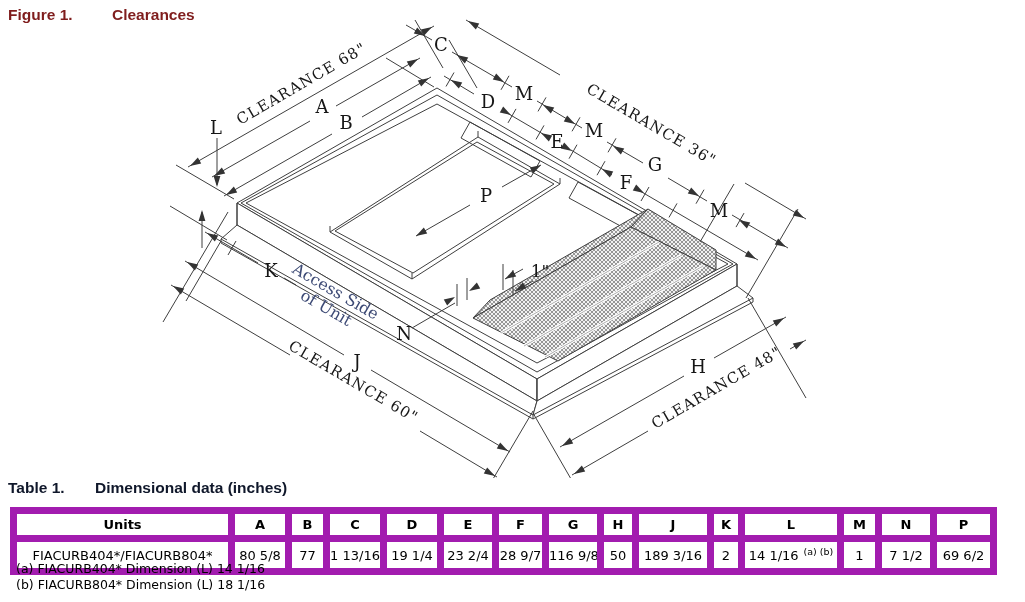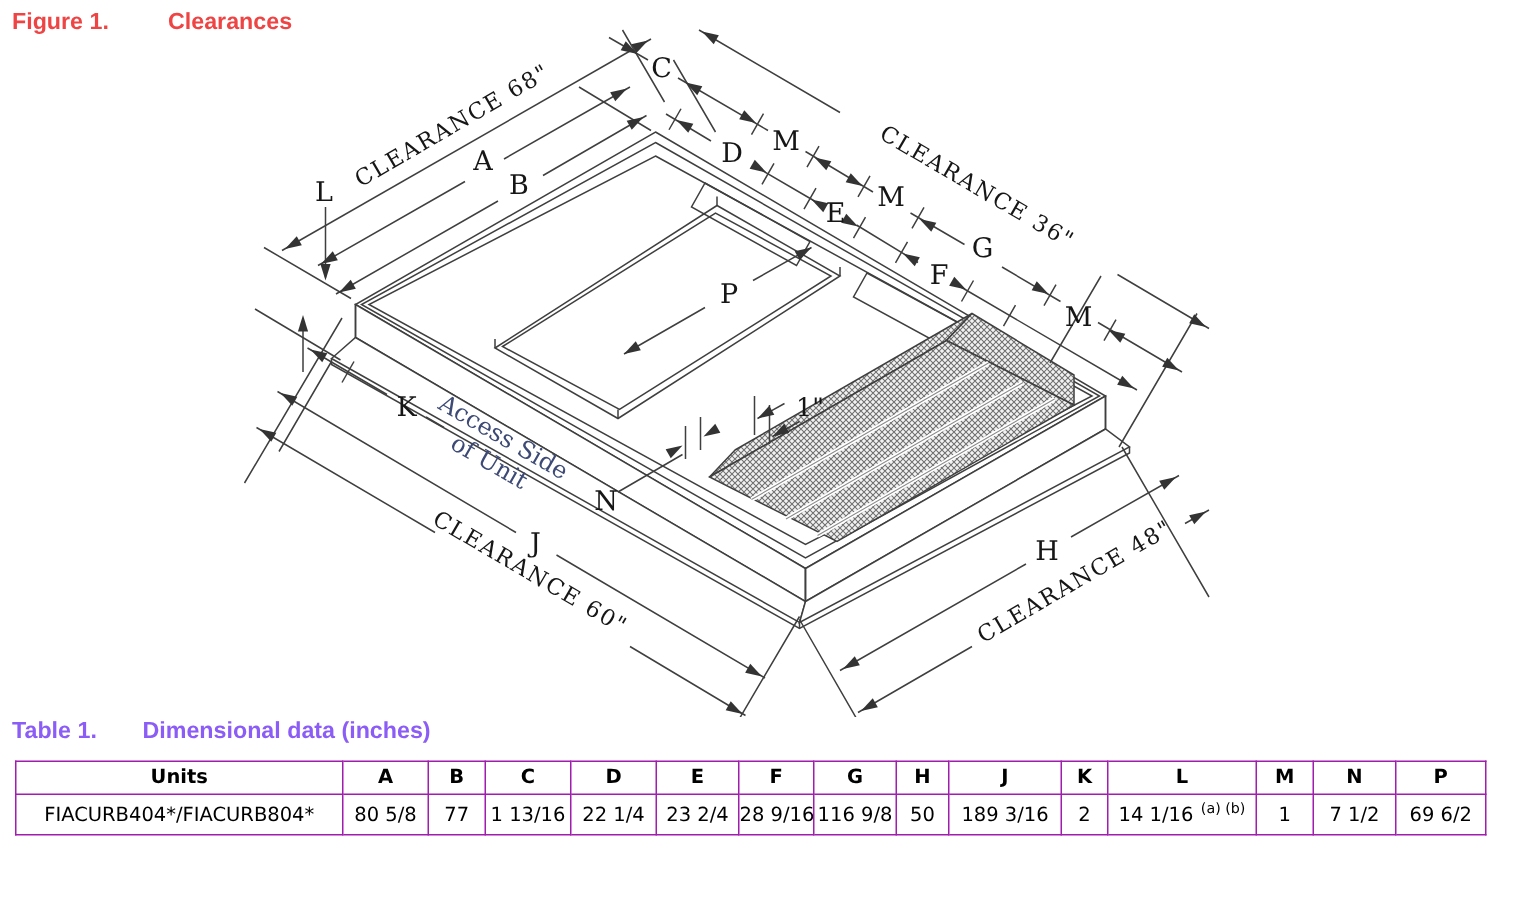--- a/index.html
+++ b/index.html
@@ -1,36 +1,36 @@
 <!DOCTYPE html>
 <html><head>
 <meta charset="utf-8">
 <style>
   html,body{margin:0;padding:0;background:#fff;}
   #page{position:relative;width:1025px;height:602px;background:#fff;overflow:hidden;
         font-family:"Liberation Sans",sans-serif;color:#000;}
-  .fig-title{position:absolute;top:6px;left:8px;font-size:15.5px;font-weight:bold;color:#ef4444;}
+  .fig-title{position:absolute;top:6px;left:8px;font-size:15.5px;font-weight:bold;color:#7f1d1d;}
   .fig-title .t2{position:absolute;left:104px;top:0;white-space:nowrap;text-align:right;}
-  .tbl-title{position:absolute;top:479px;left:8px;font-size:15.5px;font-weight:bold;color:#8b5cf6;}
+  .tbl-title{position:absolute;top:479px;left:8px;font-size:15.5px;font-weight:bold;color:#0f172a;}
   .tbl-title .t2{position:absolute;left:87px;top:0;white-space:nowrap;}
   svg{position:absolute;top:0;left:0;}
   svg text{font-family:"DejaVu Serif","Liberation Serif",serif;fill:#161616;}
   .dimletter{font-size:18px;}
   .dimletter-sm{font-size:17px;}
   .clear-txt{font-size:15px;letter-spacing:1.2px;}
   .access-txt{font-size:16px;fill:#3d4a75;}
   .ln{stroke:#3f3f3f;stroke-width:1;fill:none;}
   .lnw{stroke:#3f3f3f;stroke-width:1;fill:#ffffff;}
   .mesh{stroke:#3f3f3f;stroke-width:1;}
   .strip-w{stroke:#ffffff;stroke-width:3;fill:none;}
   .strip-d{stroke:#8a8a8a;stroke-width:.7;fill:none;}
   .ah{fill:#333;stroke:none;}
   table.dim{position:absolute;top:507px;left:10px;width:980px;border-collapse:collapse;
     table-layout:fixed;font-family:"DejaVu Sans","Liberation Sans",sans-serif;font-size:13px;}
-  table.dim th,table.dim td{border:1px solid #a21caf;text-align:center;padding:0;white-space:nowrap;
+  table.dim th,table.dim td{border:7px solid #a21caf;text-align:center;padding:0;white-space:nowrap;
     overflow:hidden;}
   table.dim th{height:21px;font-weight:bold;font-size:13px;}
   table.dim td{height:26px;font-weight:normal;}
   table.dim sup{font-size:9.5px;margin-left:5px;}
   .footnotes{position:absolute;left:16px;top:561px;font-family:"DejaVu Sans","Liberation Sans",sans-serif;
     font-size:12.5px;line-height:16px;color:#000;}
 </style>
 </head>
 <body>
 
@@ -239,29 +239,33 @@
       <th>L</th>
       <th>M</th>
       <th>N</th>
       <th>P</th>
     </tr>
     <tr>
       <td>FIACURB404*/FIACURB804*</td>
       <td>80 5/8</td>
       <td>77</td>
       <td>1 13/16</td>
-      <td>22 1/4</td>
+      <td>19 1/4</td>
       <td>23 2/4</td>
-      <td>28 9/16</td>
+      <td>28 9/7</td>
       <td>116 9/8</td>
       <td>50</td>
       <td>189 3/16</td>
       <td>2</td>
       <td><span>14 1/16</span><sup>(a) (b)</sup></td>
       <td>1</td>
       <td>7 1/2</td>
       <td>69 6/2</td>
     </tr>
   </tbody>
     </table>
 
+  <div class="footnotes">
+    <div>(a) FIACURB404* Dimension (L) 14 1/16</div>
+    <div>(b) FIACURB804* Dimension (L) 18 1/16</div>
+  </div>
 
 </div>
 
 </body></html>

